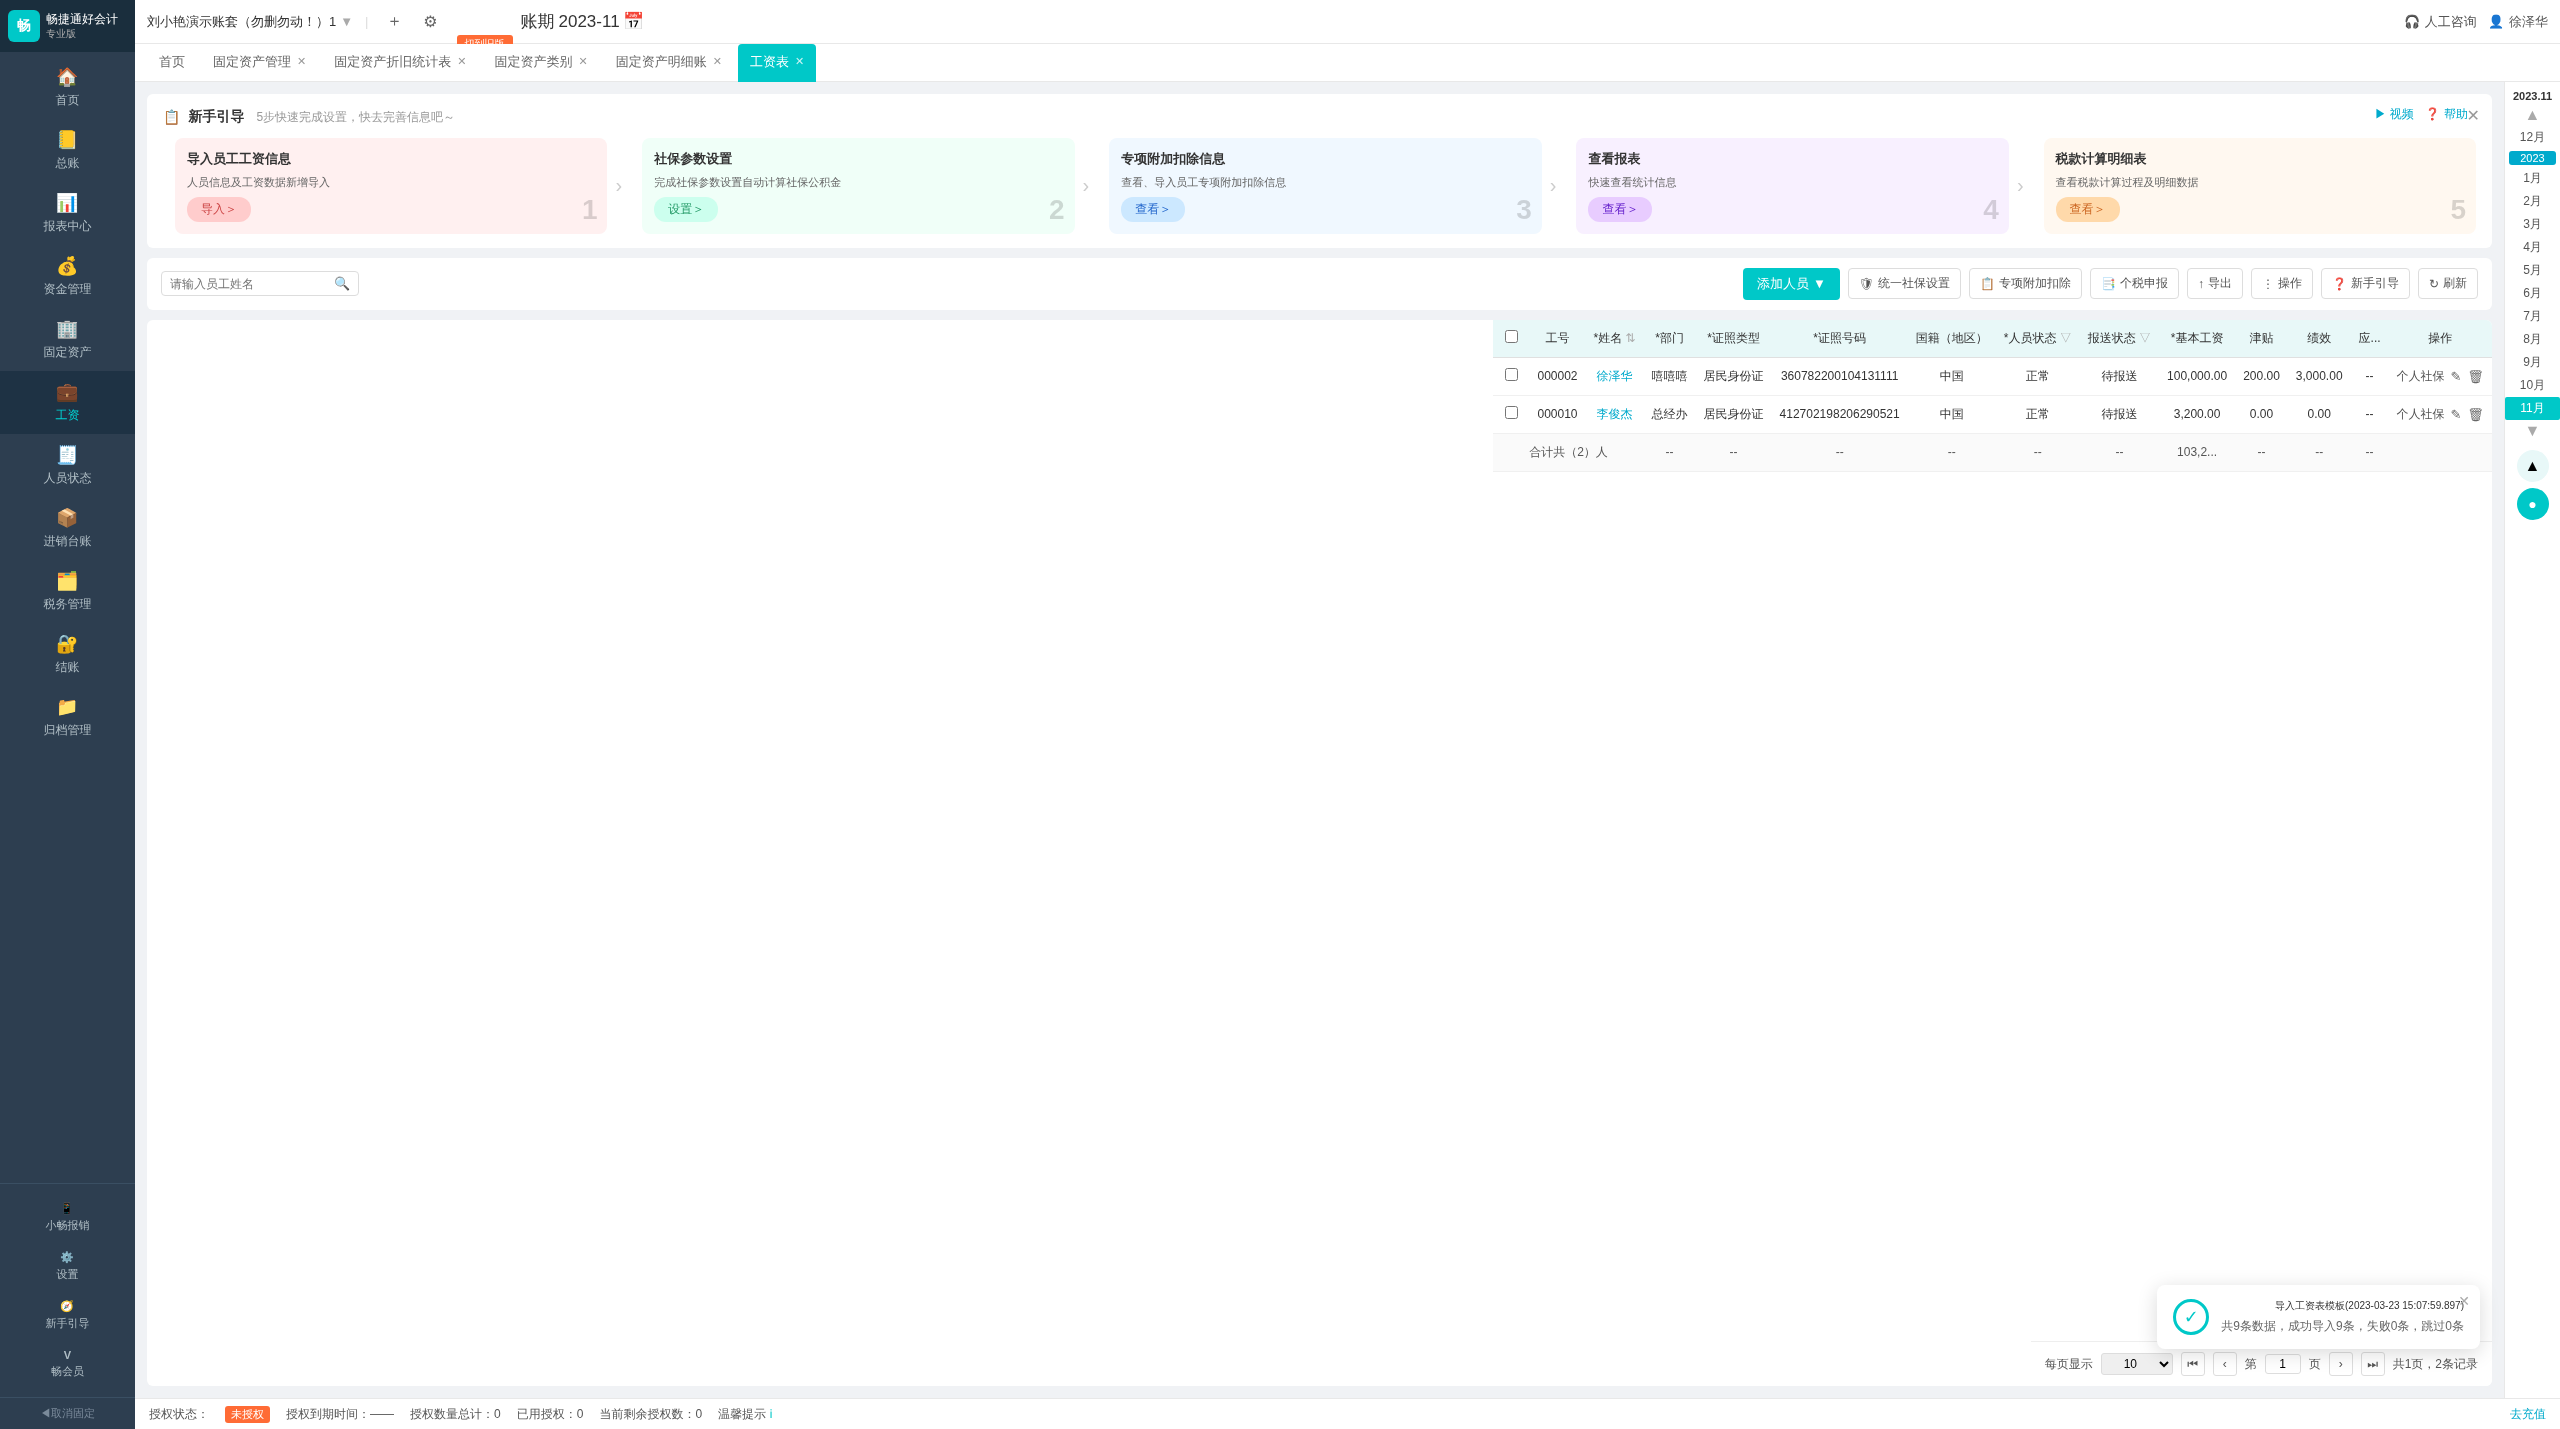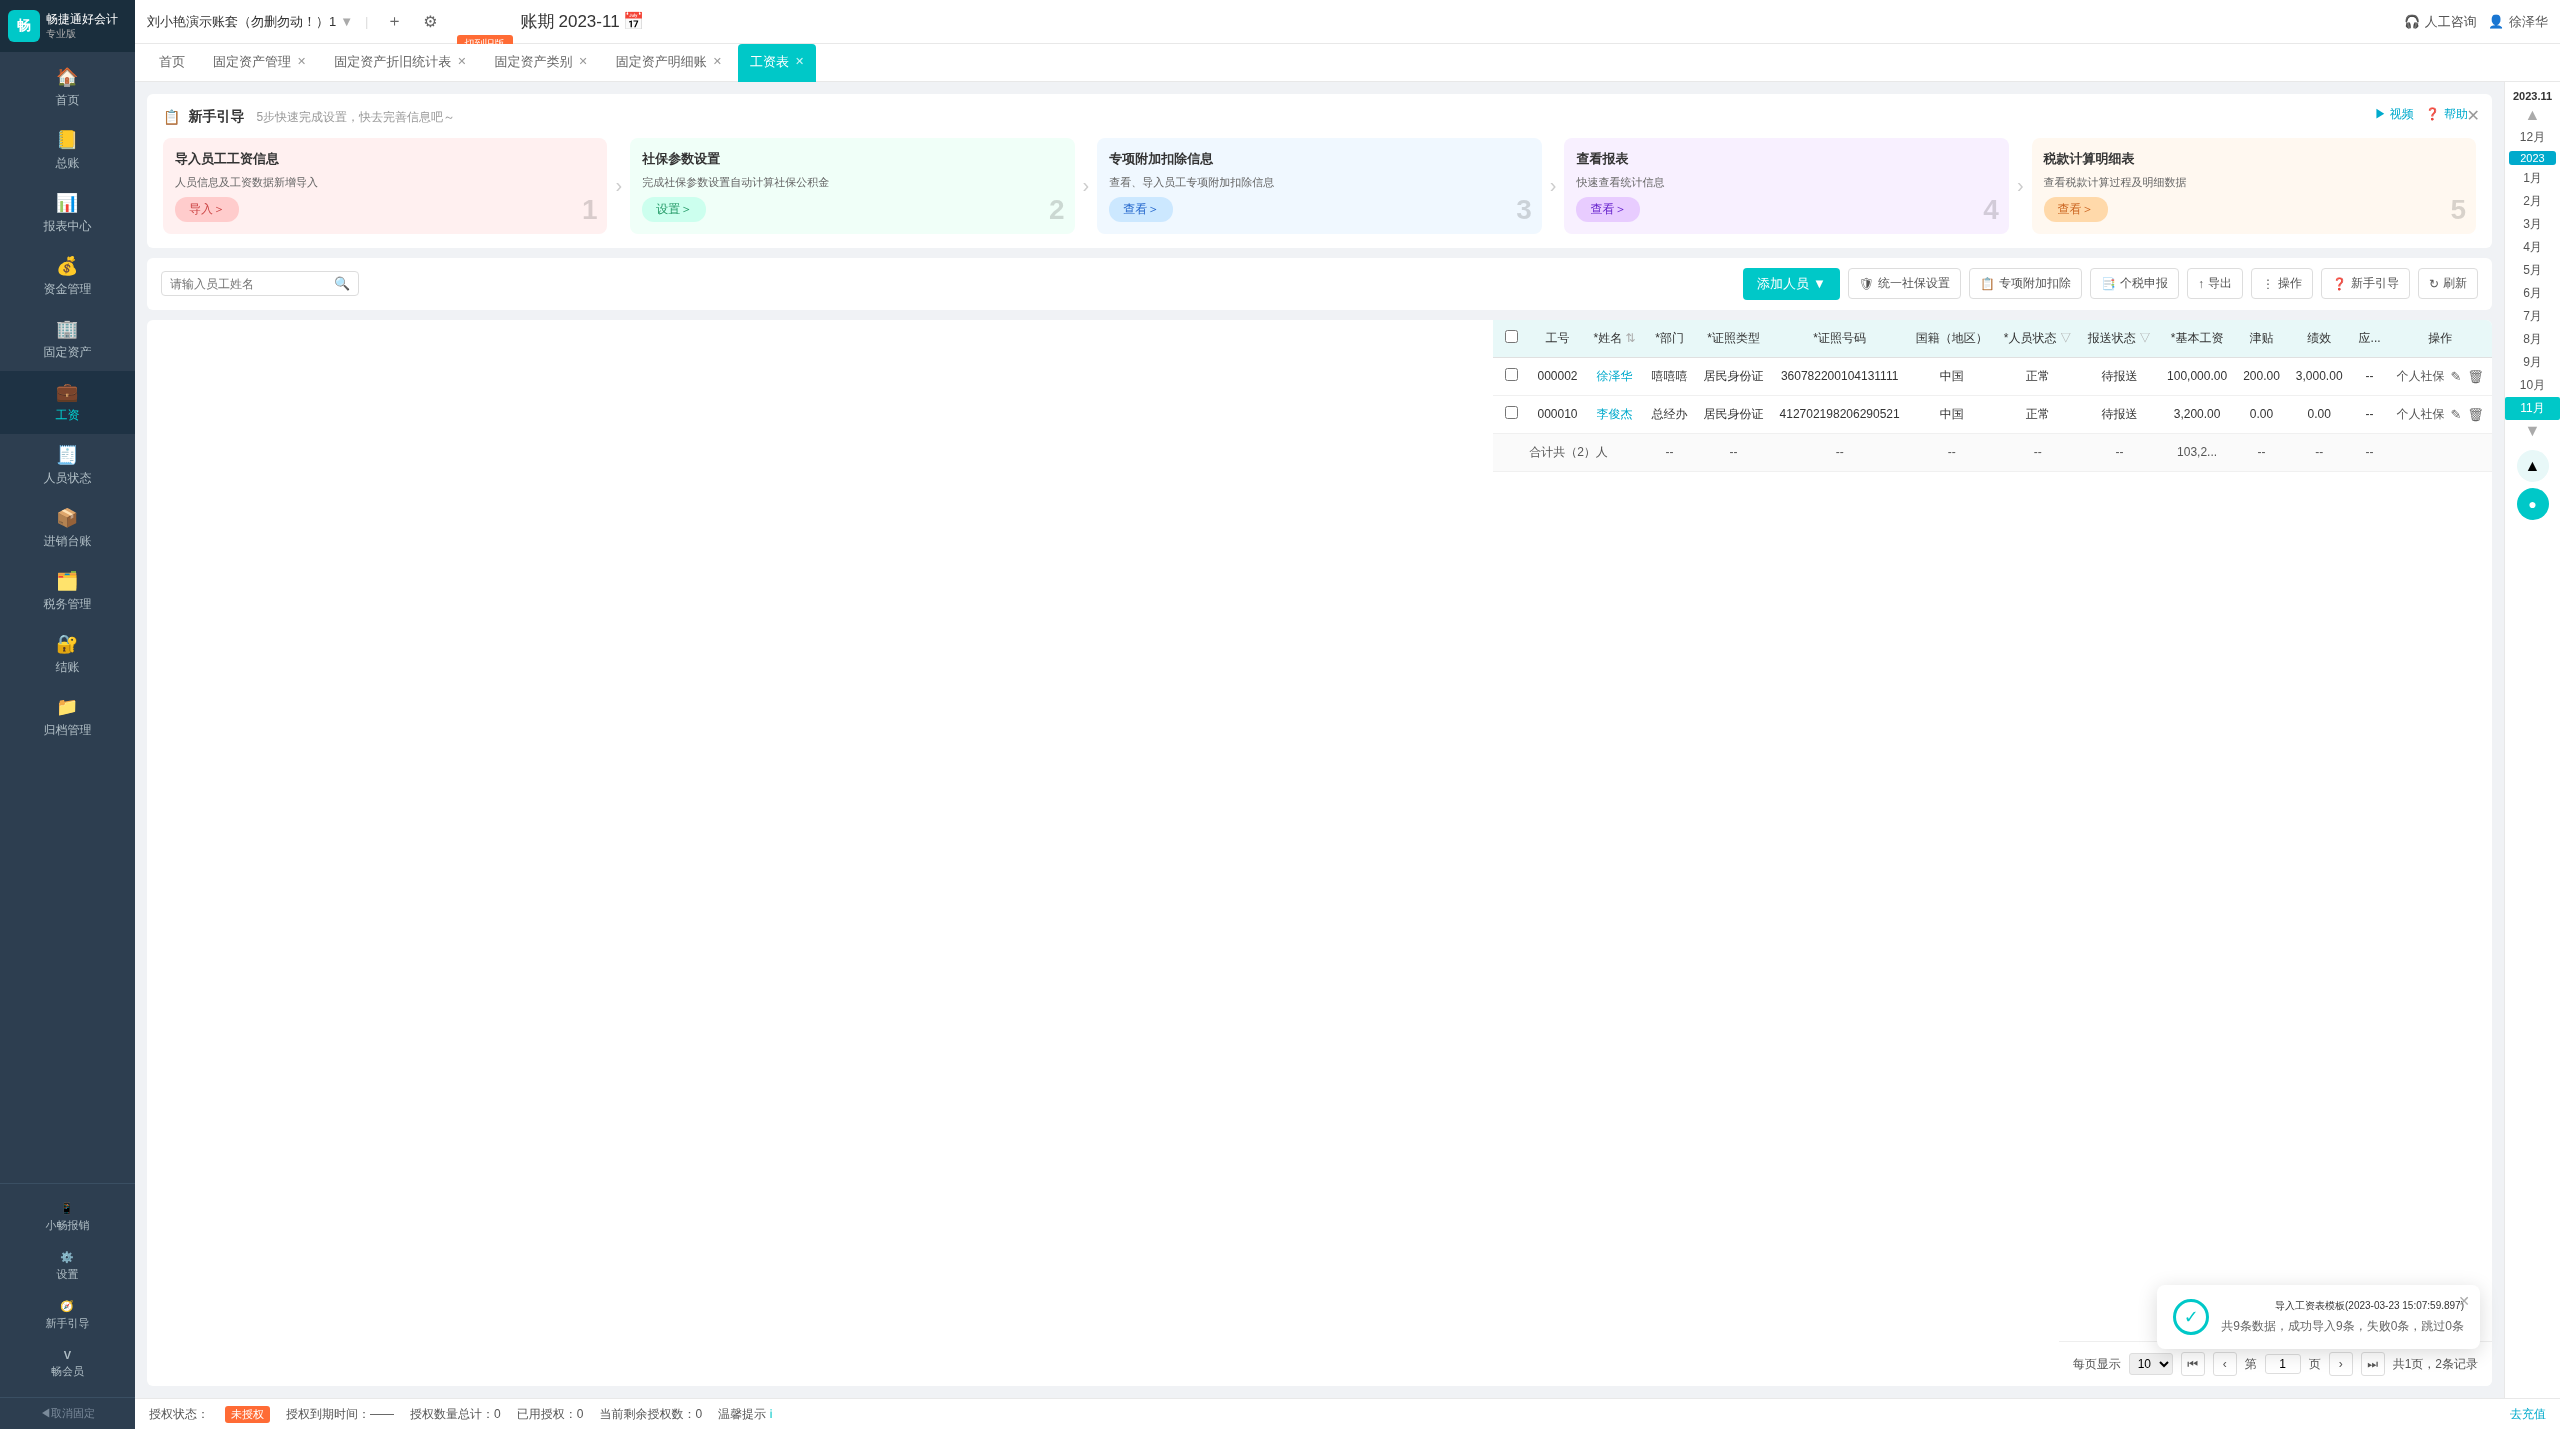--- a/index.html
+++ b/index.html
@@ -138,20 +138,21 @@
       font-size: 14px; font-weight: bold; color: #333; margin-bottom: 12px;
     }
     .wizard-subtitle { color: #999; font-size: 12px; font-weight: normal; margin-left: 4px; }
     .wizard-steps {
       display: flex; gap: 8px; align-items: stretch;
     }
     .wizard-step {
       flex: 1; border-radius: 8px; padding: 12px;
       display: flex; flex-direction: column; gap: 6px;
       position: relative;
+      margin-left: 12px;
     }
     .wizard-step-1 { background: #fff0f0; }
     .wizard-step-2 { background: #f0fff8; }
     .wizard-step-3 { background: #f0f8ff; }
     .wizard-step-4 { background: #f8f0ff; }
     .wizard-step-5 { background: #fff8f0; }
     .wizard-step-num {
       font-size: 28px; font-weight: bold; opacity: 0.15;
       position: absolute; bottom: 8px; right: 10px;
     }
@@ -245,21 +246,21 @@
     .col-check { width: 36px; }
 
     
     .table-footer {
       display: flex; align-items: center; justify-content: flex-end;
       padding: 10px 14px; background: white;
       border-top: 1px solid #eee; gap: 8px;
       font-size: 12px; color: #555;
     }
     .page-size-select {
-      border: 1px solid #ddd; border-radius: 3px; padding: 2px 4px;
+      border: 1px solid #ddd; border-radius: 3px; padding: 2px 18px;
       font-size: 12px;
     }
     .page-btn {
       width: 24px; height: 24px;
       display: flex; align-items: center; justify-content: center;
       border: 1px solid #ddd; border-radius: 3px;
       cursor: pointer; color: #555; font-size: 12px;
     }
     .page-input {
       width: 36px; text-align: center;

